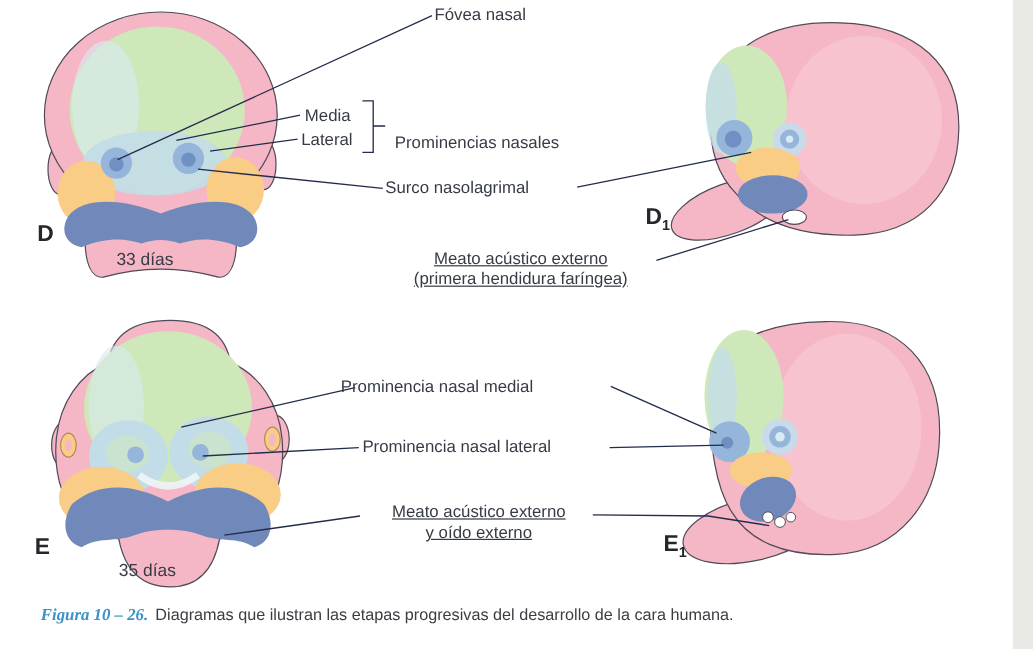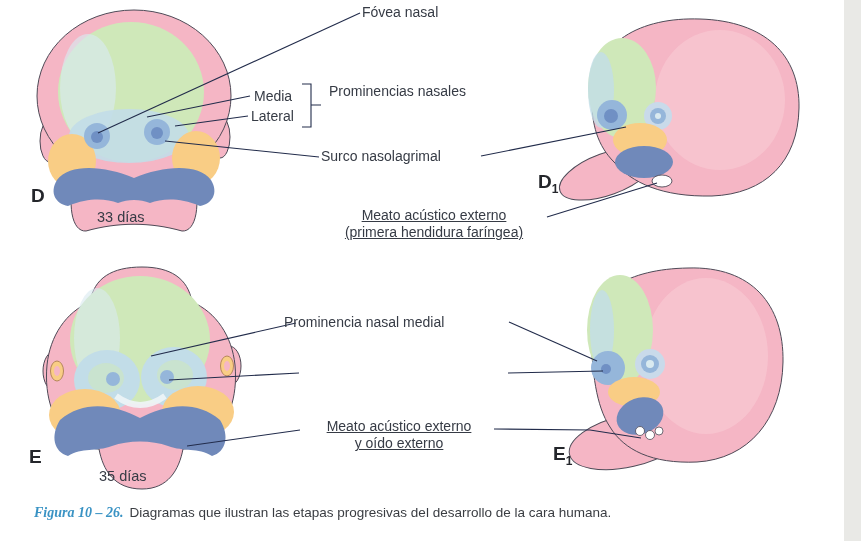--- a/index.html
+++ b/index.html
@@ -108,27 +108,28 @@
       <line x1="299" y1="373" x2="169" y2="380"></line>
       <line x1="508" y1="373" x2="603" y2="371"></line>
       <line x1="300" y1="430" x2="187" y2="446"></line>
       <polyline points="494,429 590,430 641,438"></polyline>
     </g>
   </svg>
 
   <div class="ann" style="left:362px;top:4px">Fóvea nasal</div>
   <div class="ann" style="left:254px;top:88px">Media</div>
   <div class="ann" style="left:251px;top:108px">Lateral</div>
-  <div class="ann" style="left:329px;top:83px">Prominencias nasales</div>
+  <div class="ann" style="left:329px;top:110px">Prominencias nasales</div>
   <div class="ann" style="left:321px;top:148px">Surco nasolagrimal</div>
   <div class="ann center" style="left:318px;top:207px;width:232px">
     <div>Meato acústico externo</div>
     <div>(primera hendidura faríngea)</div>
   </div>
   <div class="ann" style="left:284px;top:314px">Prominencia nasal medial</div>
+  <div class="ann" style="left:302px;top:364px">Prominencia nasal lateral</div>
   <div class="ann center" style="left:301px;top:418px;width:196px">
     <div>Meato acústico externo</div>
     <div>y oído externo</div>
   </div>
 
   <div class="panel-label" style="left:31px;top:185px"><span>D</span><sub></sub></div>
   <div class="stage" style="left:97px;top:209px">33 días</div>
   <div class="panel-label" style="left:538px;top:171px"><span>D</span><sub>1</sub></div>
   <div class="panel-label" style="left:29px;top:446px"><span>E</span><sub></sub></div>
   <div class="stage" style="left:99px;top:468px">35 días</div>

